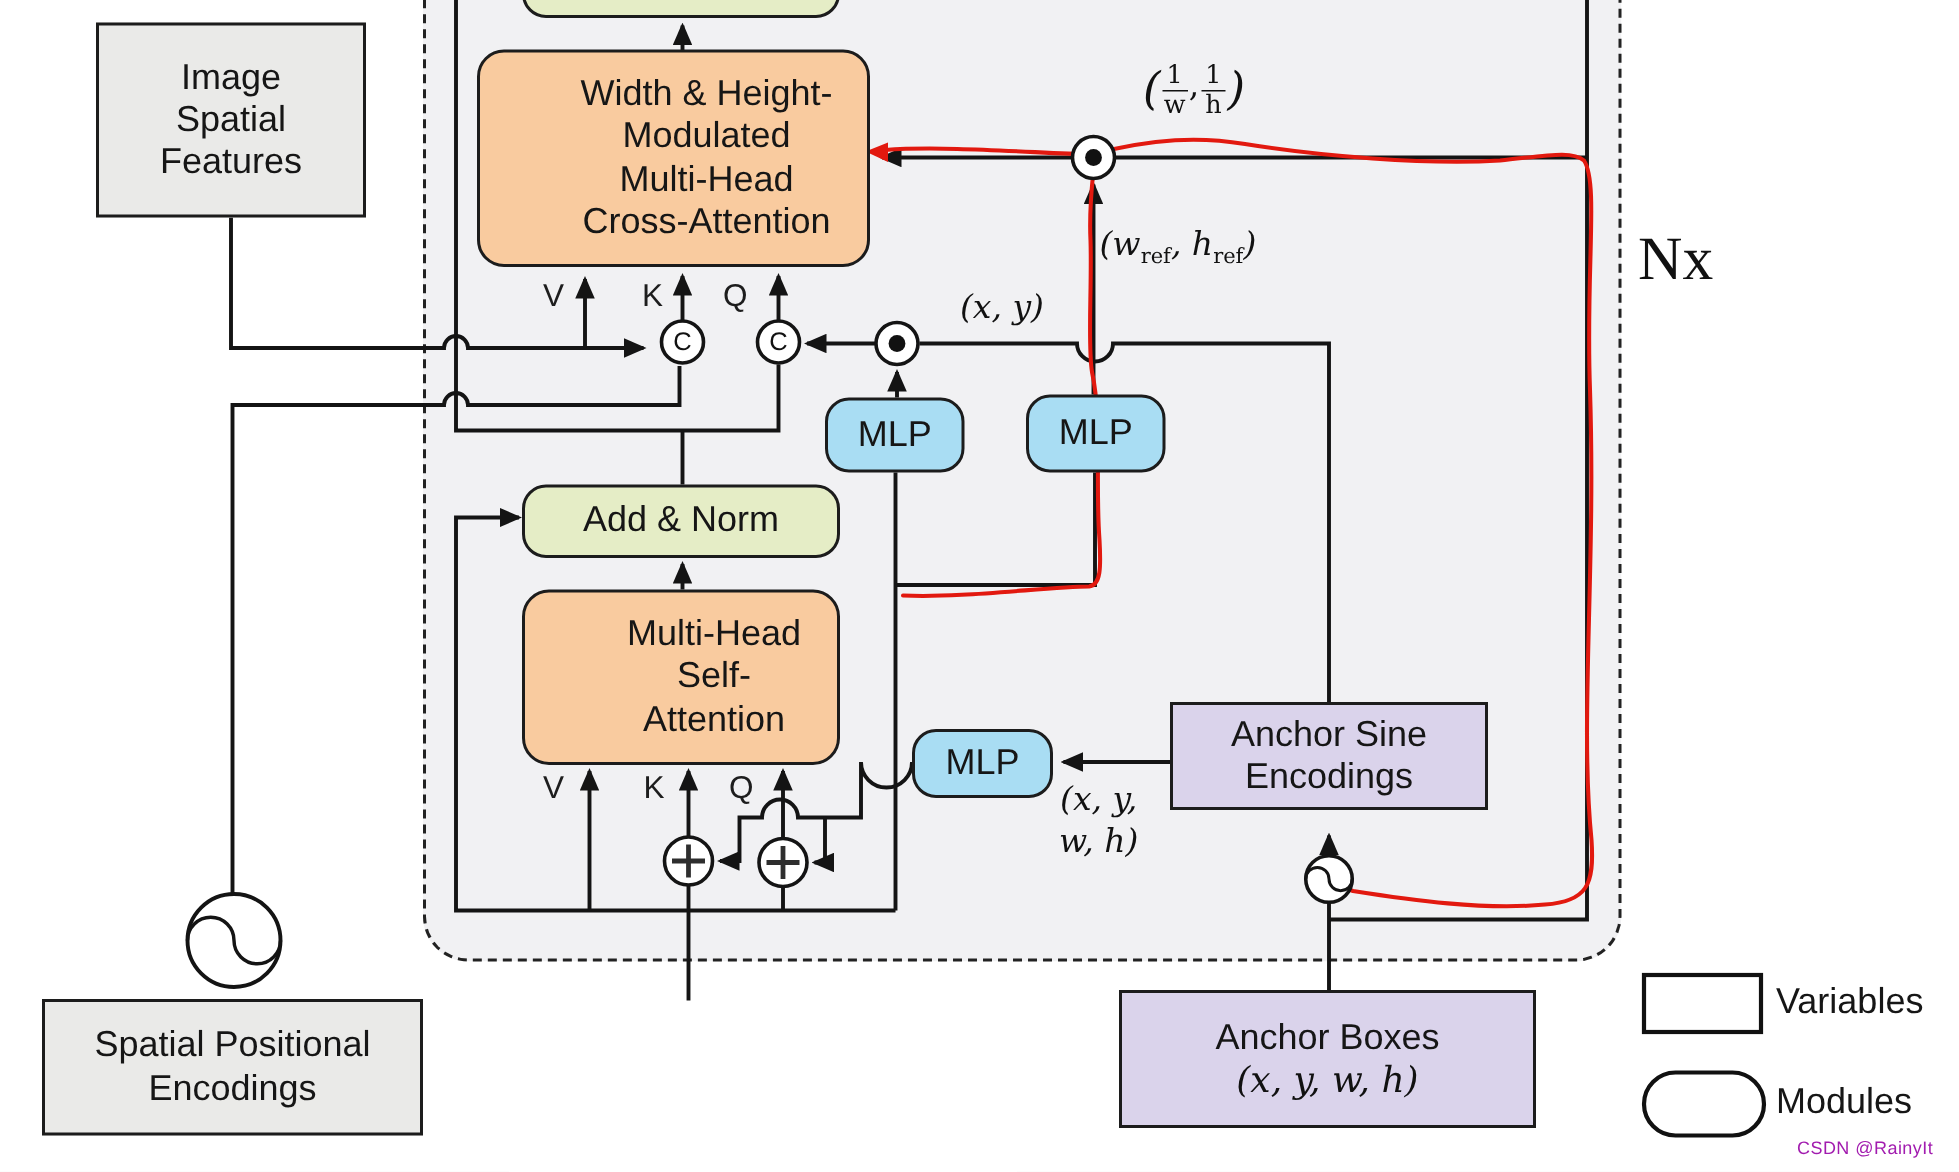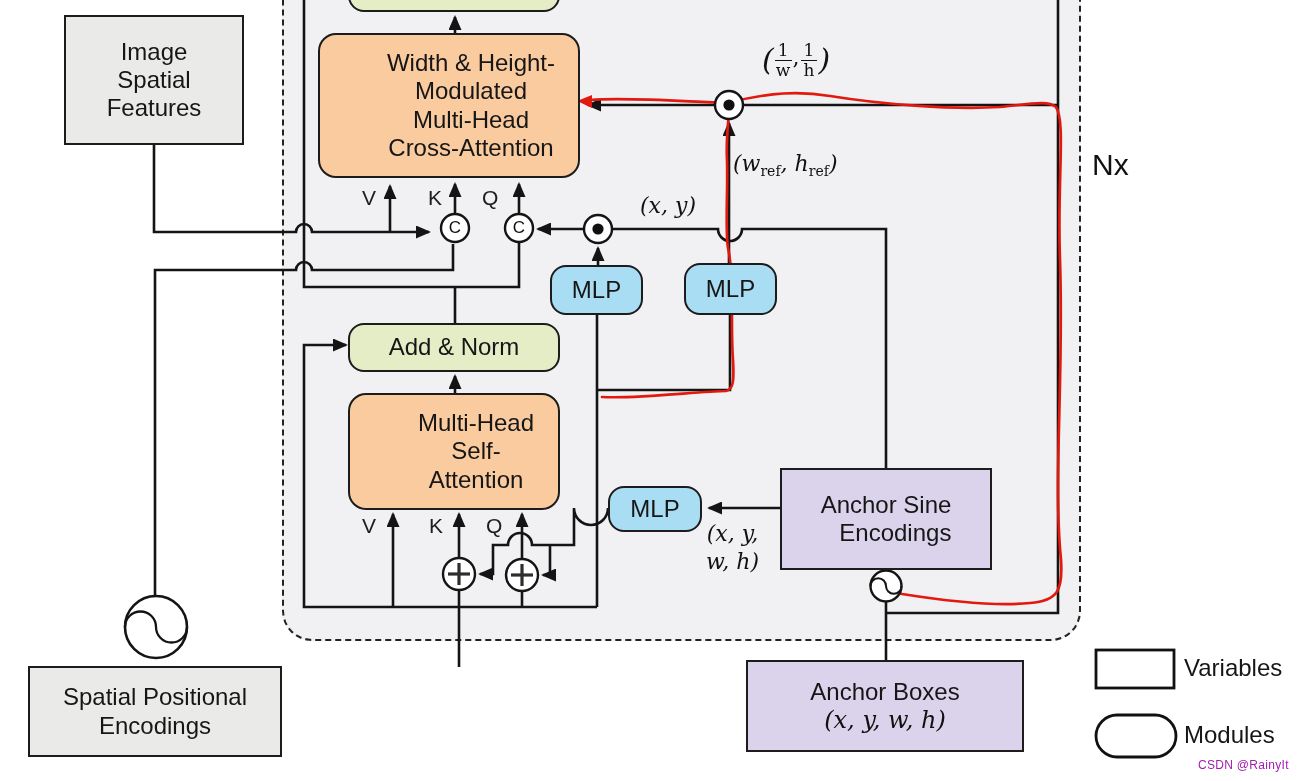--- a/index.html
+++ b/index.html
@@ -31,21 +31,21 @@
   .math sub{font-size:14px; font-style:normal; font-family:"DejaVu Serif",serif;}
   .cletter{position:absolute; z-index:9; width:28px; height:28px; display:flex;
     align-items:center; justify-content:center; font-size:17px; color:#111;}
   .frac{display:inline-flex; flex-direction:column; align-items:center; line-height:1;
     font-size:17px; margin:0 1px; transform:translateY(2px);}
   .frac .num{border-bottom:1.8px solid #111; padding:0 3px 1px 3px;}
   .frac .den{padding-top:1px;}
   .paren{font-size:30px; font-style:italic; transform:translateY(1px);}
   .invwh{display:inline-flex; align-items:center; font-family:"DejaVu Serif",serif; color:#111;}
   .watermark{position:absolute; font-size:12px; color:#a21caf; letter-spacing:.3px;}
-  .nx{position:absolute; font-size:30px; color:#111;}
+  .nx{position:absolute; font-size:41px; color:#111;font-family:Liberation Serif, serif;}
 </style>
 </head>
 <body>
 
 <div id="stage">
 
   <div class="container-dashed"></div>
 
   <svg class="wires" width="1306" height="781" viewBox="0 0 1306 781">
     <defs>
@@ -161,21 +161,21 @@
   <div class="box green r10 f24" style="left:348px; top:323px; width:212px; height:49px;">Add &amp; Norm</div>
 
   <div class="box orange rounded f24" style="left:348px; top:393px; width:212px; height:117px;">Multi-Head
 Self-
 Attention</div>
 
   <div class="box blue r10 f24" style="left:550px; top:265px; width:93px; height:50px;">MLP</div>
   <div class="box blue r10 f24" style="left:684px; top:263px; width:93px; height:52px;">MLP</div>
   <div class="box blue r10 f24" style="left:608px; top:486px; width:94px; height:46px;">MLP</div>
 
-  <div class="box lav f24" style="left:780px; top:468px; width:212px; height:102px;text-align:right;">Anchor Sine
+  <div class="box lav f24" style="left:780px; top:468px; width:212px; height:72px;">Anchor Sine
 Encodings</div>
 
   <div class="box gray f24" style="left:28px; top:666px; width:254px; height:91px;">Spatial Positional
 Encodings</div>
 
 
   <div class="box lav" style="left:746px; top:660px; width:278px; height:92px; flex-direction:column;">
     <div class="f24">Anchor Boxes</div>
     <div class="math" style="font-size:24px;">(x, y, w, h)</div>
   </div>

